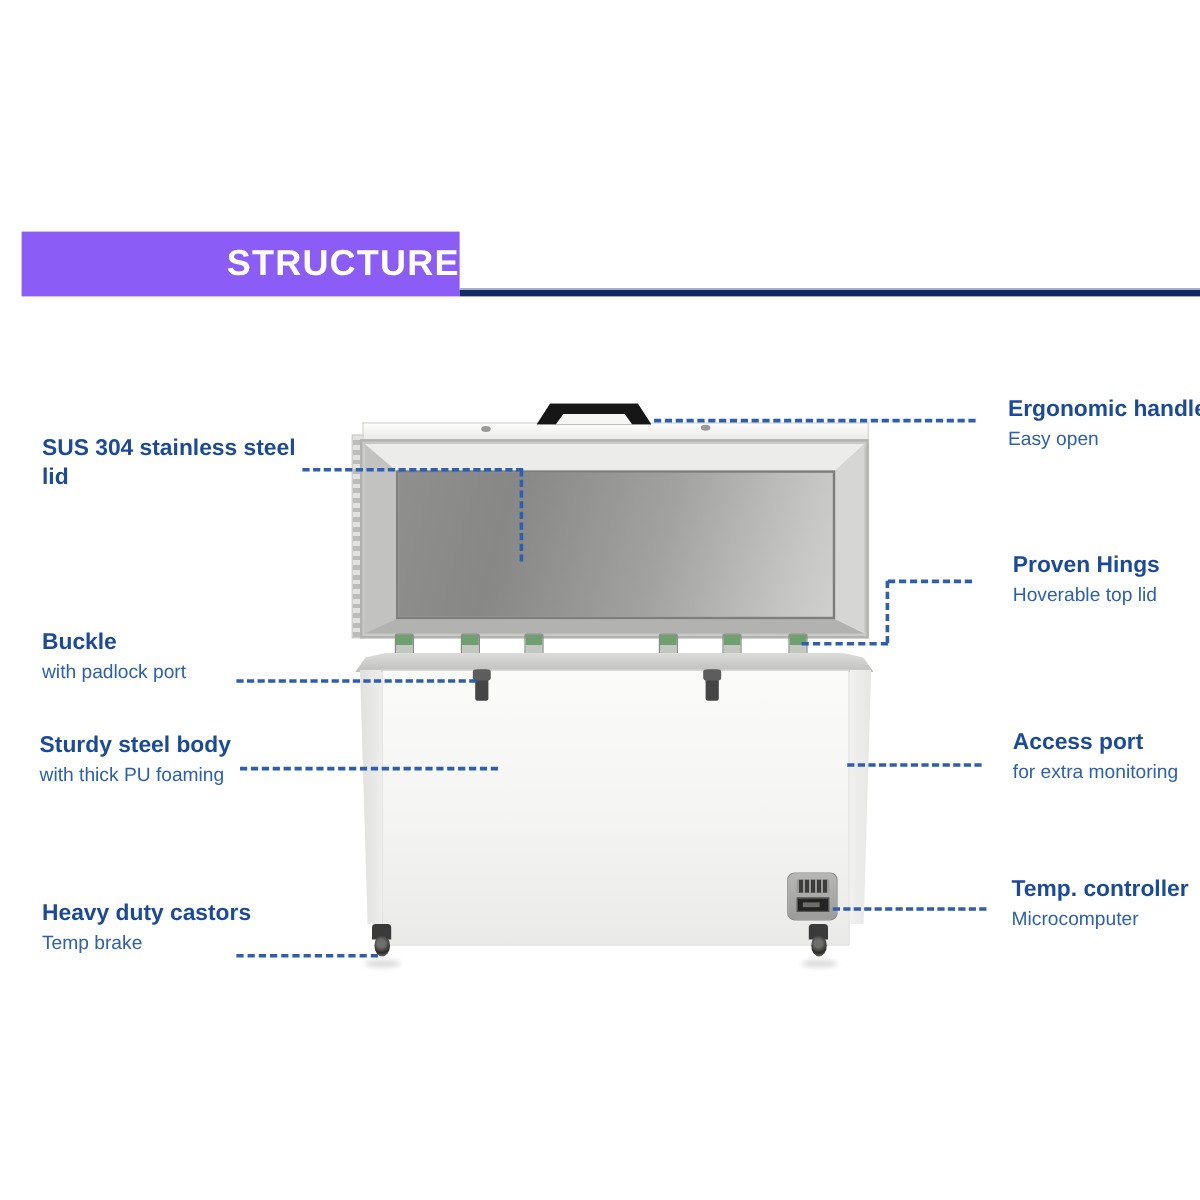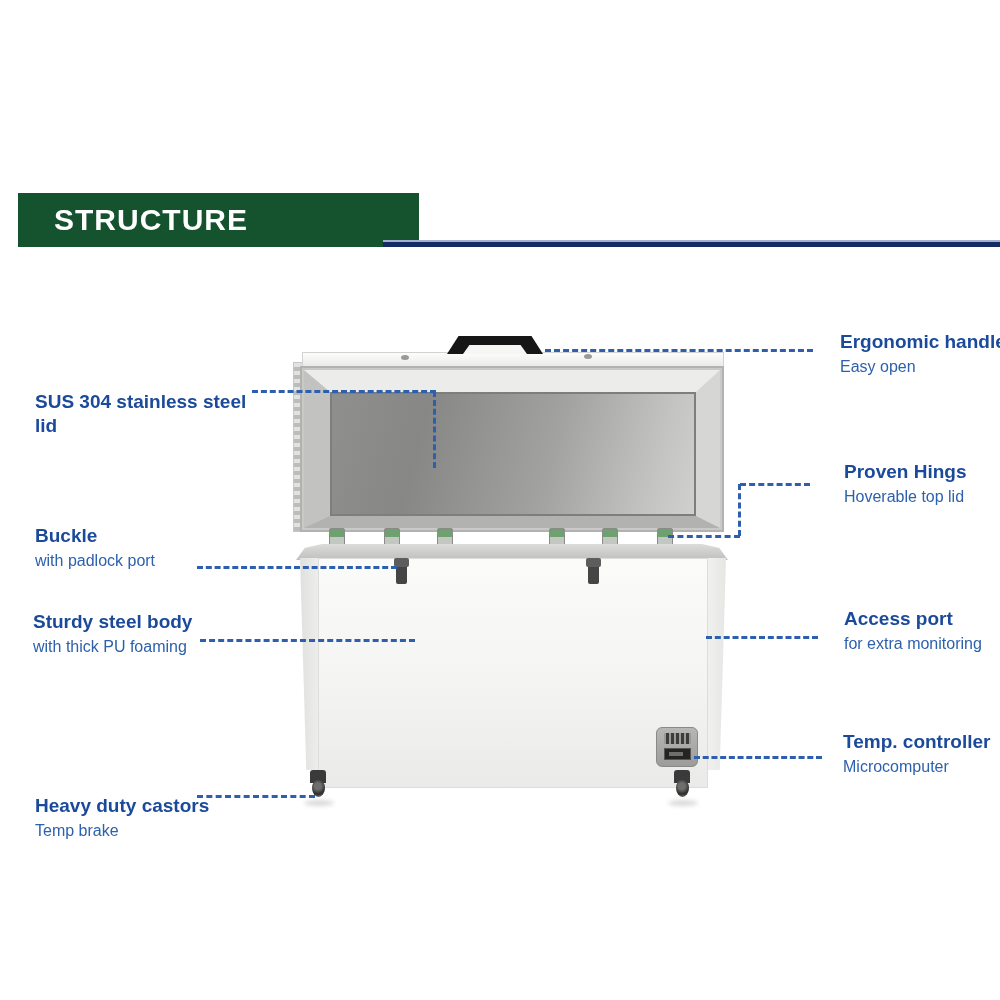--- a/index.html
+++ b/index.html
@@ -4,22 +4,22 @@
 <style>
   html,body{margin:0;padding:0;background:#ffffff;}
   #canvas{
     position:relative;width:1000px;height:1000px;background:#ffffff;
     font-family:"Liberation Sans",sans-serif;overflow:hidden;
   }
   .abs{position:absolute;}
 
   
   .header-band{
-    left:18px;top:193px;width:365px;height:54px;background:#14532d;
-    display:flex;align-items:center;justify-content:flex-start;padding-left:36px;
+    left:18px;top:193px;width:365px;height:54px;background:#8b5cf6;
+    display:flex;align-items:center;justify-content:flex-end;
   }
   .header-title{
     color:#ffffff;font-size:30px;font-weight:700;letter-spacing:1px;
   }
   .header-underline{
     left:383px;top:240px;width:617px;height:7px;
     background:linear-gradient(to bottom,#a3b1d0 0 2px,#152a63 2px 100%);
   }
 
   
@@ -166,32 +166,32 @@
 
   <div class="abs dash-h" style="left:545px;top:349px;width:268px;"></div>
 
   <div class="abs dash-h" style="left:740px;top:483px;width:70px;"></div>
   <div class="abs dash-v" style="left:738px;top:484px;height:52px;"></div>
   <div class="abs dash-h" style="left:668px;top:535px;width:72px;"></div>
 
   <div class="abs dash-h" style="left:706px;top:636px;width:112px;"></div>
   <div class="abs dash-h" style="left:694px;top:756px;width:128px;"></div>
 
-  <div class="abs callout" style="left:35px;top:362px;margin-top:28px;">
+  <div class="abs callout" style="left:35px;top:362px;">
     <div class="title">SUS 304 stainless steel lid</div>
   </div>
   <div class="abs callout" style="left:33px;top:610px;">
     <div class="title">Sturdy steel body</div>
     <div class="sub">with thick PU foaming</div>
   </div>
   <div class="abs callout" style="left:35px;top:524px;">
     <div class="title">Buckle</div>
     <div class="sub">with padlock port</div>
   </div>
-  <div class="abs callout" style="left:35px;top:750px;margin-top:44px;">
+  <div class="abs callout" style="left:35px;top:750px;">
     <div class="title">Heavy duty castors</div>
     <div class="sub">Temp brake</div>
   </div>
 
   <div class="abs callout" style="left:840px;top:330px;">
     <div class="title">Ergonomic handle</div>
     <div class="sub">Easy open</div>
   </div>
   <div class="abs callout" style="left:844px;top:460px;">
     <div class="title">Proven Hings</div>

